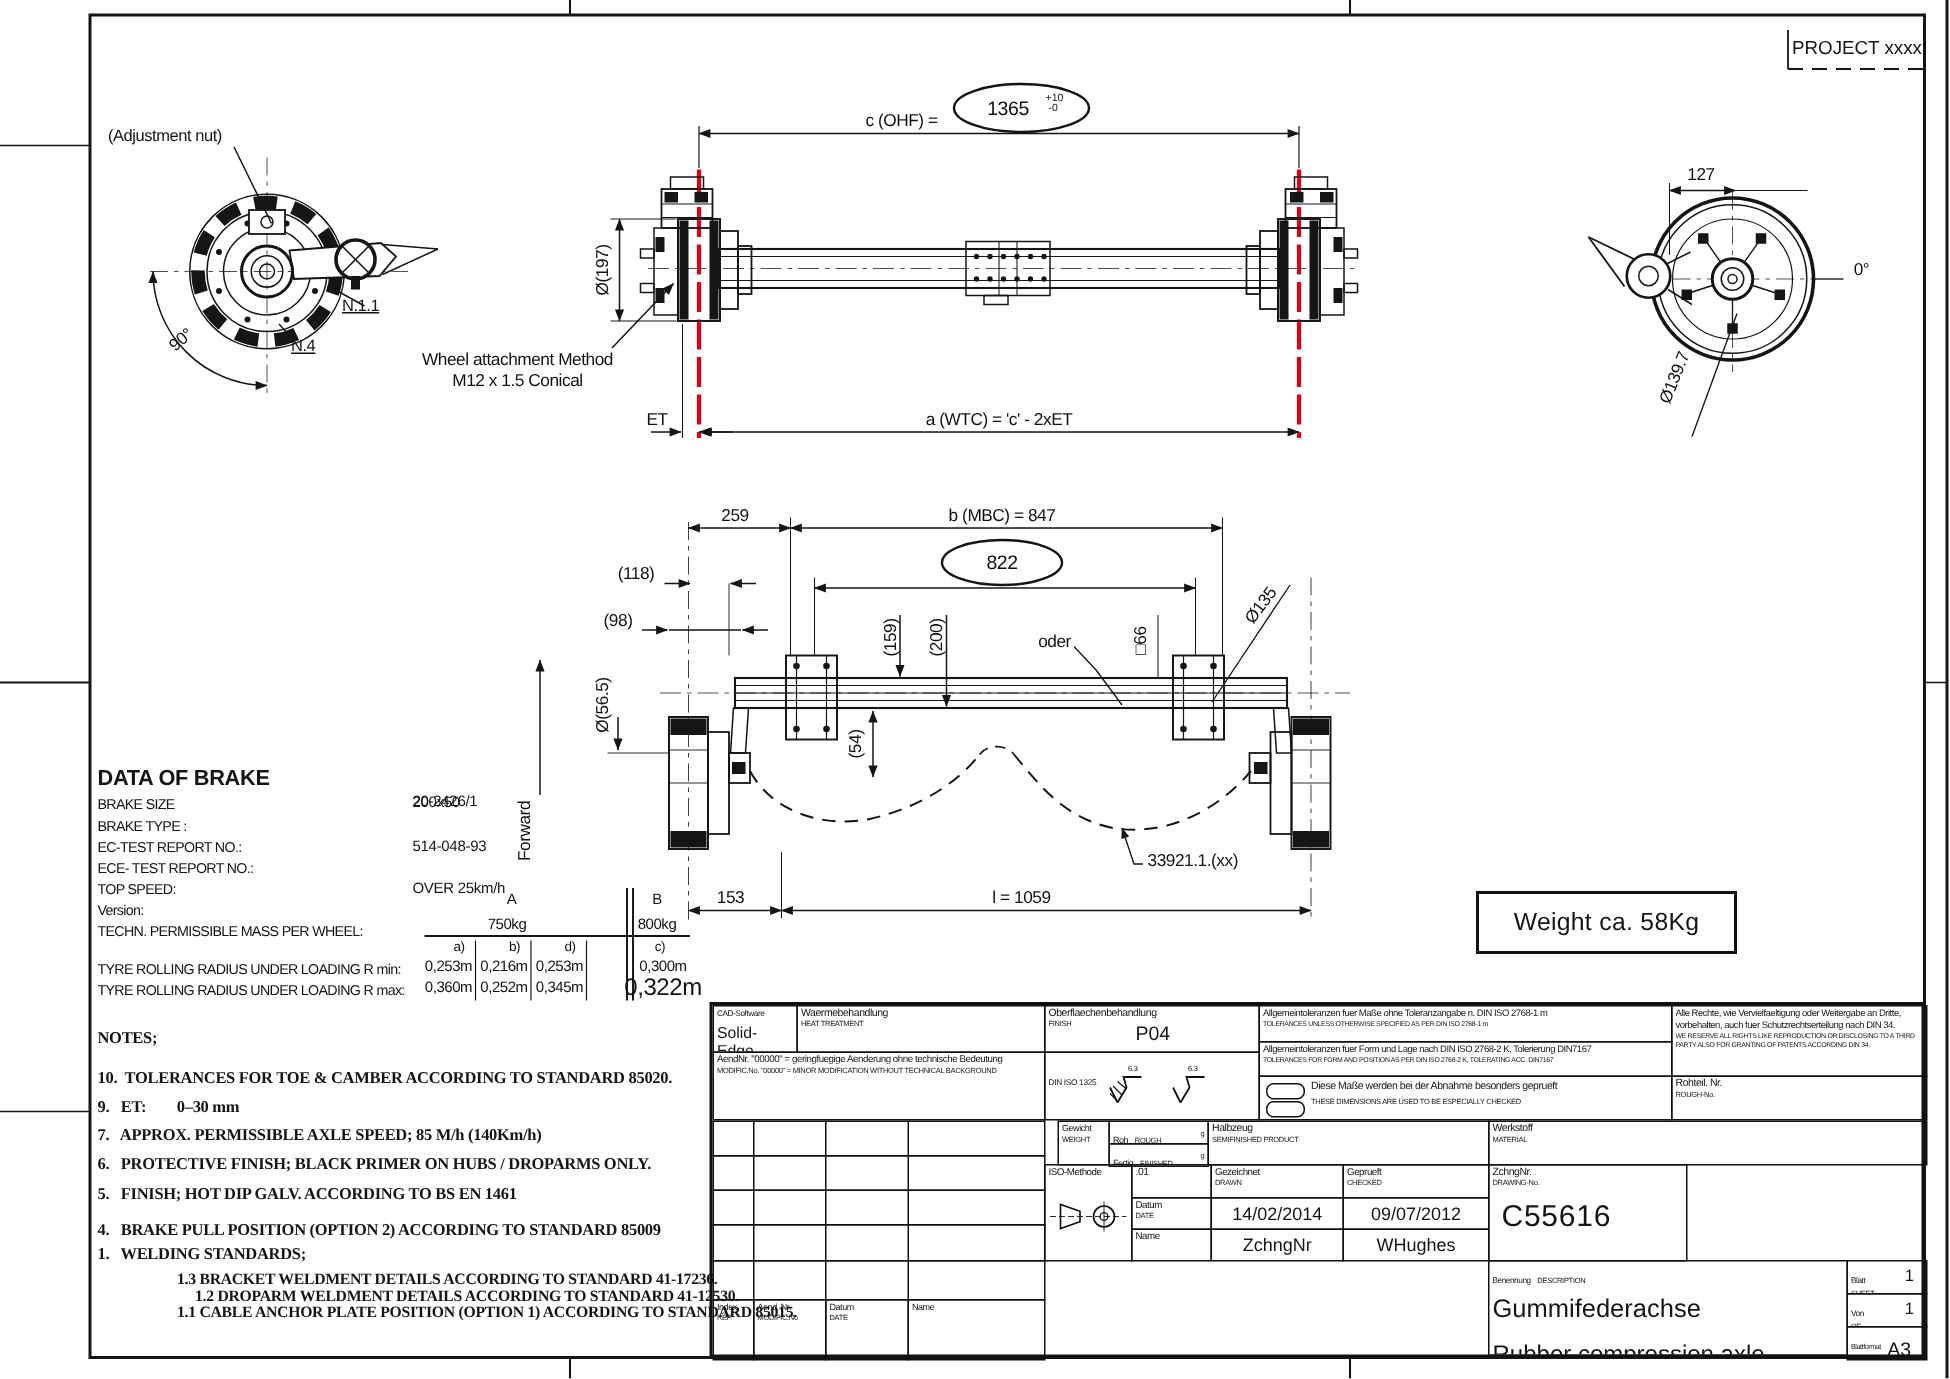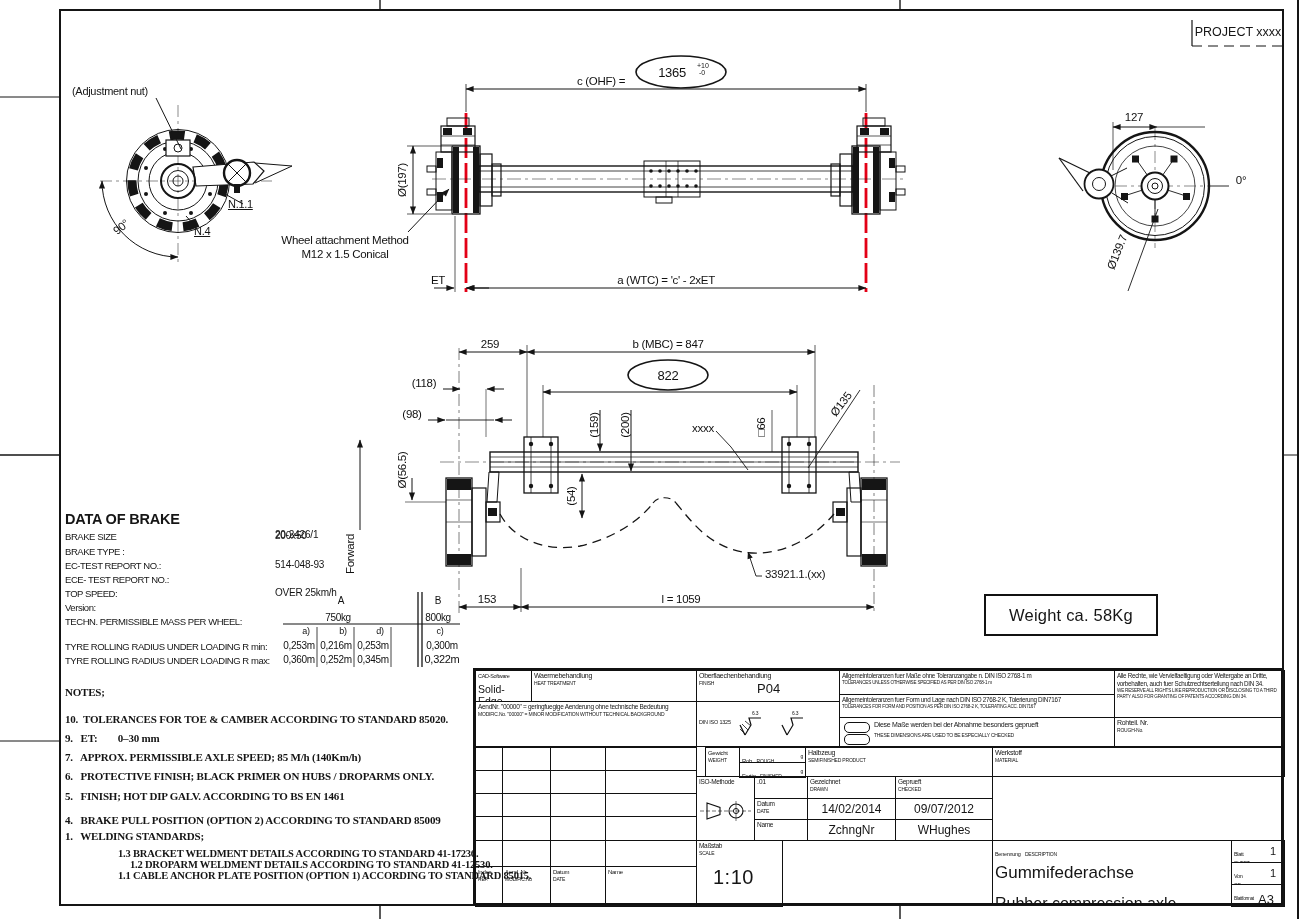--- a/index.html
+++ b/index.html
@@ -362,21 +362,21 @@
 <div class="a" style="left:412px;top:414px">
     <span>(98)</span>
   </div>
 <div class="a" style="left:594px;top:425px">
     <span style="--r:-90deg">(159)</span>
   </div>
 <div class="a" style="left:625px;top:425px">
     <span style="--r:-90deg">(200)</span>
   </div>
 <div class="a" style="left:703px;top:428px">
-    <span>xxxx</span>
+    <span>oder</span>
   </div>
 <div class="a" style="left:761px;top:427px">
     <span style="--r:-90deg">□66</span>
   </div>
 <div class="a" style="left:841px;top:404px">
     <span style="--r:-53deg">Ø135</span>
   </div>
 <div class="a" style="left:402px;top:470px">
     <span style="--r:-90deg">Ø(56.5)</span>
   </div>
@@ -451,21 +451,21 @@
   <div class="a" style="left:299px;top:659px">
       <span style="font-size:10px">0,360m</span>
     </div>
   <div class="a" style="left:336px;top:659px">
       <span style="font-size:10px">0,252m</span>
     </div>
   <div class="a" style="left:373px;top:659px">
       <span style="font-size:10px">0,345m</span>
     </div>
   <div class="a" style="left:442px;top:659px">
-      <span style="font-size:11px">0,322m</span>
+      <span style="font-size:16px">0,322m</span>
     </div>
 </div>
 
 <div>
   <div class="nt" style="left:65px;top:686px">NOTES;</div>
   <div class="nt" style="left:65px;top:713px">10.  TOLERANCES FOR TOE &amp; CAMBER ACCORDING TO STANDARD 85020.</div>
   <div class="nt" style="left:65px;top:732px">9.   ET:        0–30 mm</div>
   <div class="nt" style="left:65px;top:751px">7.   APPROX. PERMISSIBLE AXLE SPEED; 85 M/h (140Km/h)</div>
   <div class="nt" style="left:65px;top:770px">6.   PROTECTIVE FINISH; BLACK PRIMER ON HUBS / DROPARMS ONLY.</div>
   <div class="nt" style="left:65px;top:790px">5.   FINISH; HOT DIP GALV. ACCORDING TO BS EN 1461</div>
@@ -590,26 +590,26 @@
     <div class="de" style="font-size:6.5px">Geprueft</div>
     <div class="en">CHECKED</div>
   </div>
   <div class="c" style="left:420px;top:128px;width:98px;height:22px;display:flex;align-items:center;justify-content:center;font-size:12px">
     <span>09/07/2012</span>
   </div>
   <div class="c" style="left:420px;top:149px;width:98px;height:22px;display:flex;align-items:center;justify-content:center;font-size:12px">
     <span>WHughes</span>
   </div>
 
-
-  <div class="c pad" style="left:221px;top:170px;width:87px;height:67px">
-    <div class="de" style="font-size:6.5px">Maßstab</div>
-    <div class="en">SCALE</div>
-    <div class="num" style="margin:10px 0 0 14px">1:10</div>
-  </div>
+  <div class="c pad" style="left:517px;top:106px;width:133px;height:65px">
+    <div class="de">ZchngNr.</div>
+    <div class="en">DRAWING-No.</div>
+    <div class="num" style="margin:8px 0 0 6px">C55616</div>
+  </div>
+
   <div class="c pad" style="left:517px;top:170px;width:240px;height:64px">
     <span class="de" style="font-size:5.5px">Benennung</span>
     <span class="en">DESCRIPTION</span>
     <div style="font-size:17px;margin-top:3px">Gummifederachse</div>
     <div style="font-size:16px;margin-top:12px">Rubber compression axle</div>
     <div style="font-size:12px;margin-top:2px">1500Kg A HUB</div>
   </div>
   <div class="c pad" style="left:756px;top:170px;width:54px;height:23px">
     <span class="de" style="font-size:5.5px">Blatt</span>
     <div class="en">SHEET</div>

